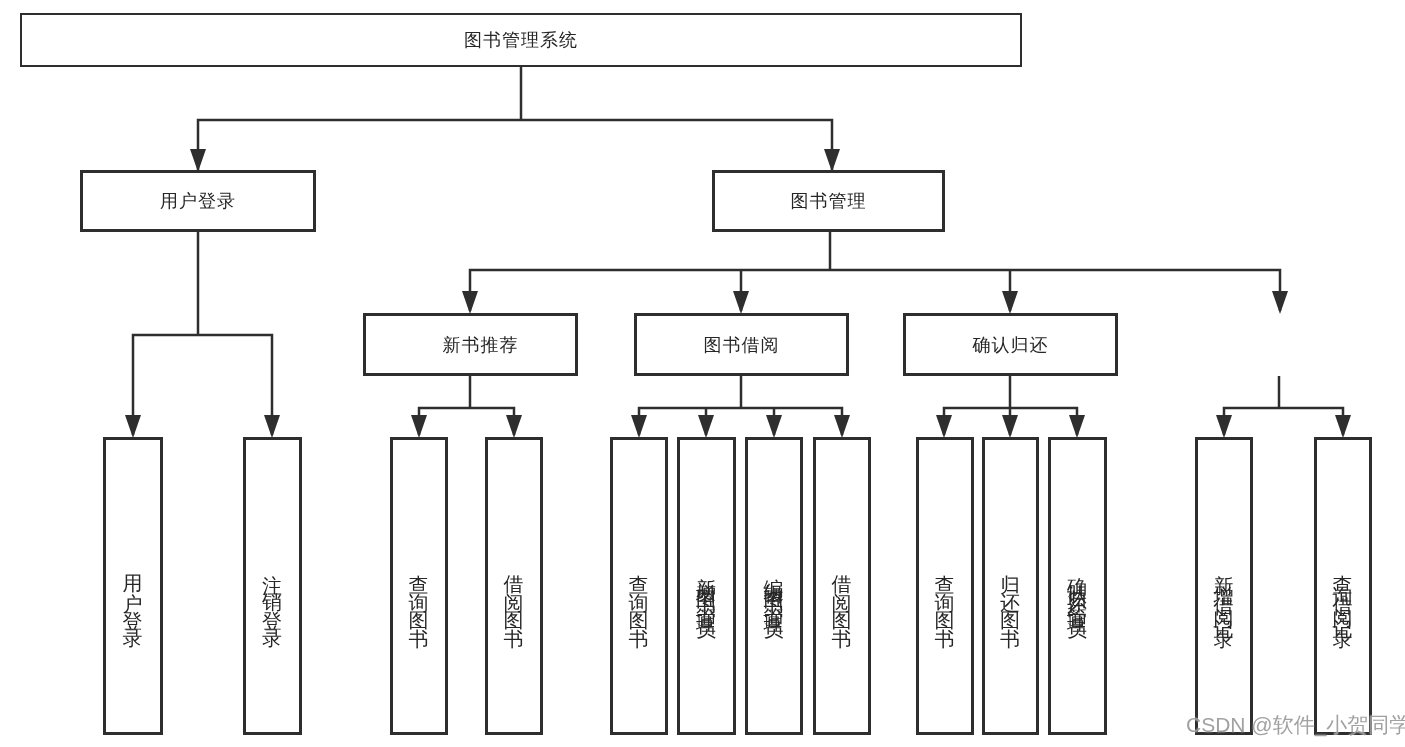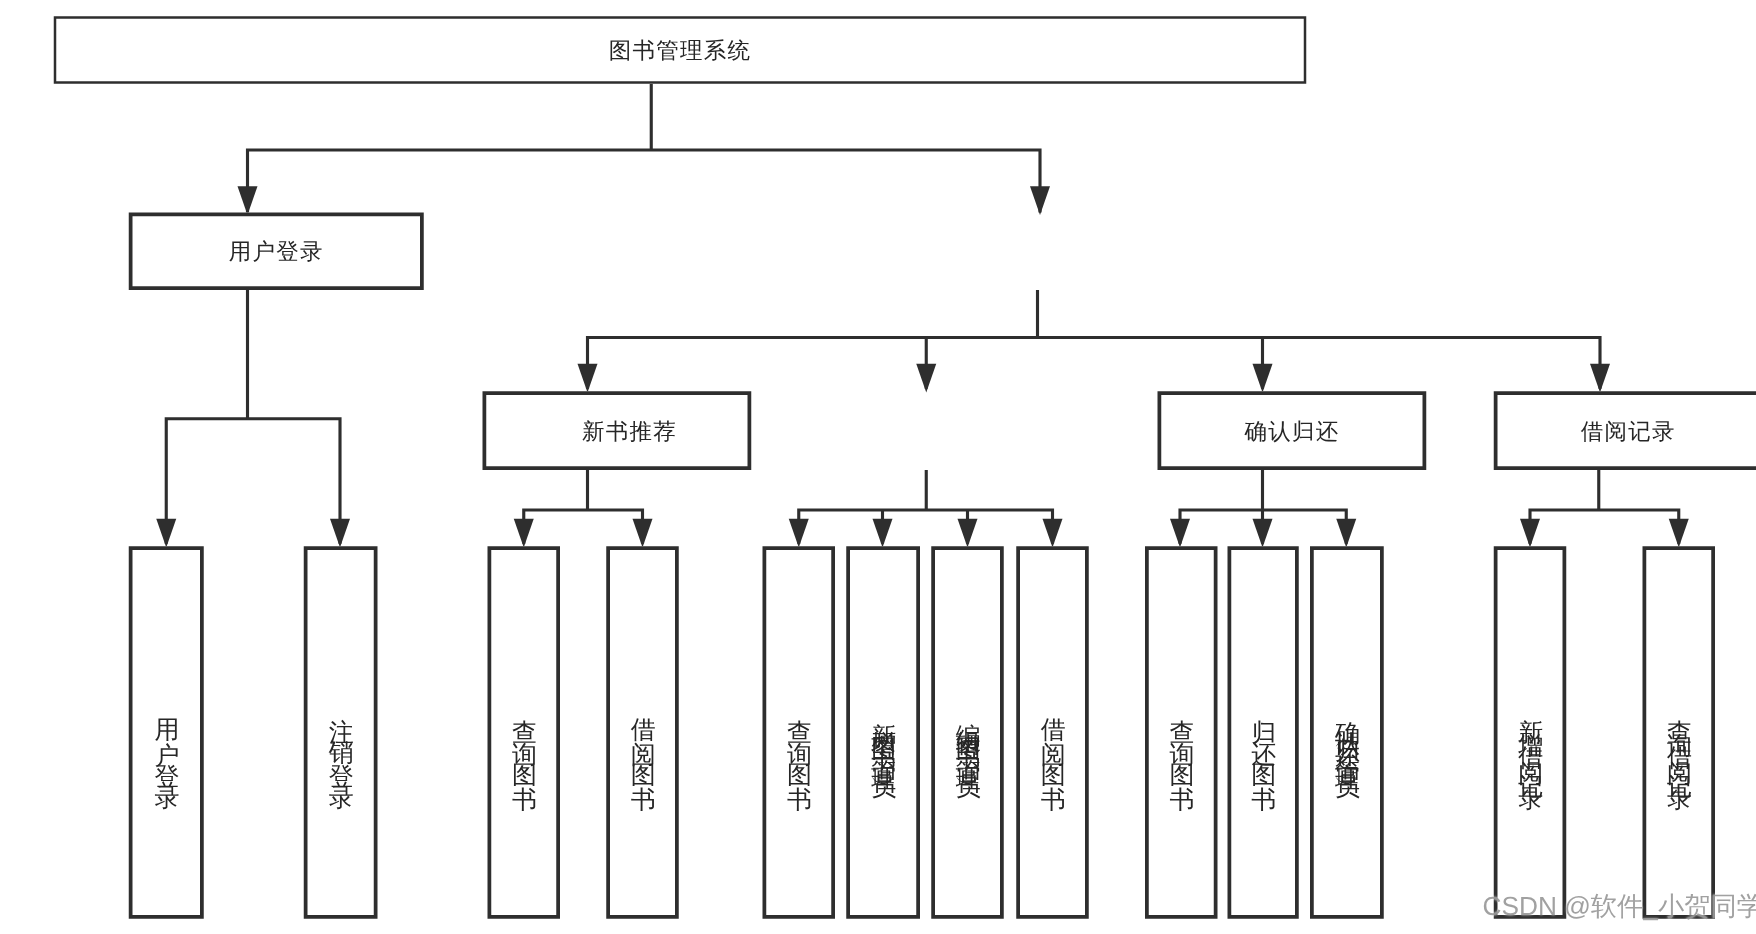--- a/index.html
+++ b/index.html
@@ -25,21 +25,20 @@
     box-sizing: border-box;
     background: #ffffff;
     border: 3px solid #2e2e2e;
     display: flex;
     align-items: center;
     justify-content: center;
     color: #262626;
     font-size: 18px;
     letter-spacing: 1px;
     white-space: nowrap;
-    margin-left: 23px;
   }
   .box-root {
     left: 20px; top: 13px; width: 1002px; height: 54px;
     border-width: 2px;
   }
   
   .box-user-login   { left: 80px;  top: 170px; width: 236px; height: 62px; }
   .box-book-mgmt    { left: 712px; top: 170px; width: 233px; height: 62px; }
   
   .lvl3 { top: 313px; width: 215px; height: 63px; }
@@ -149,24 +148,25 @@
       <path d="M1010,438 l-8,-23 h16 z"></path>
       <path d="M1077,438 l-8,-23 h16 z"></path>
       <path d="M1224,438 l-8,-23 h16 z"></path>
       <path d="M1343,438 l-8,-23 h16 z"></path>
     </g>
   </svg>
 
   <div class="box box-root">图书管理系统</div>
 
   <div class="box box-user-login">用户登录</div>
+  <div class="box box-book-mgmt">图书管理</div>
 
   <div class="box lvl3 box-new-rec">新书推荐</div>
+  <div class="box lvl3 box-borrowing">图书借阅</div>
   <div class="box lvl3 box-current">确认归还</div>
-  <div class="box lvl3 box-records">借阅记录</div>
 
   <div class="leaf leaf-1">
     <span class="vtext ls4">用户登录</span>
   </div>
   <div class="leaf leaf-2">
     <span class="vtext ls4">注销登录</span>
   </div>
   <div class="leaf leaf-3">
     <span class="vtext ls4">查询图书</span>
   </div>

